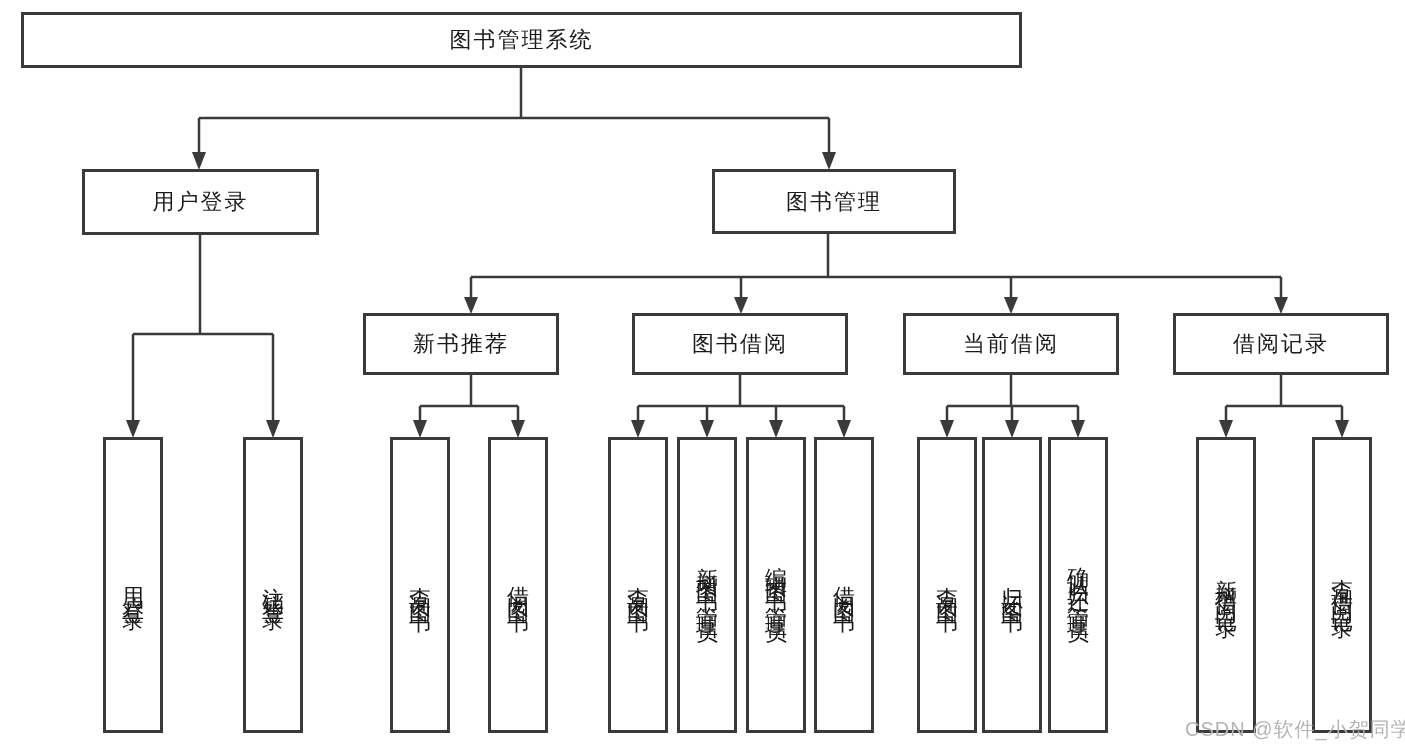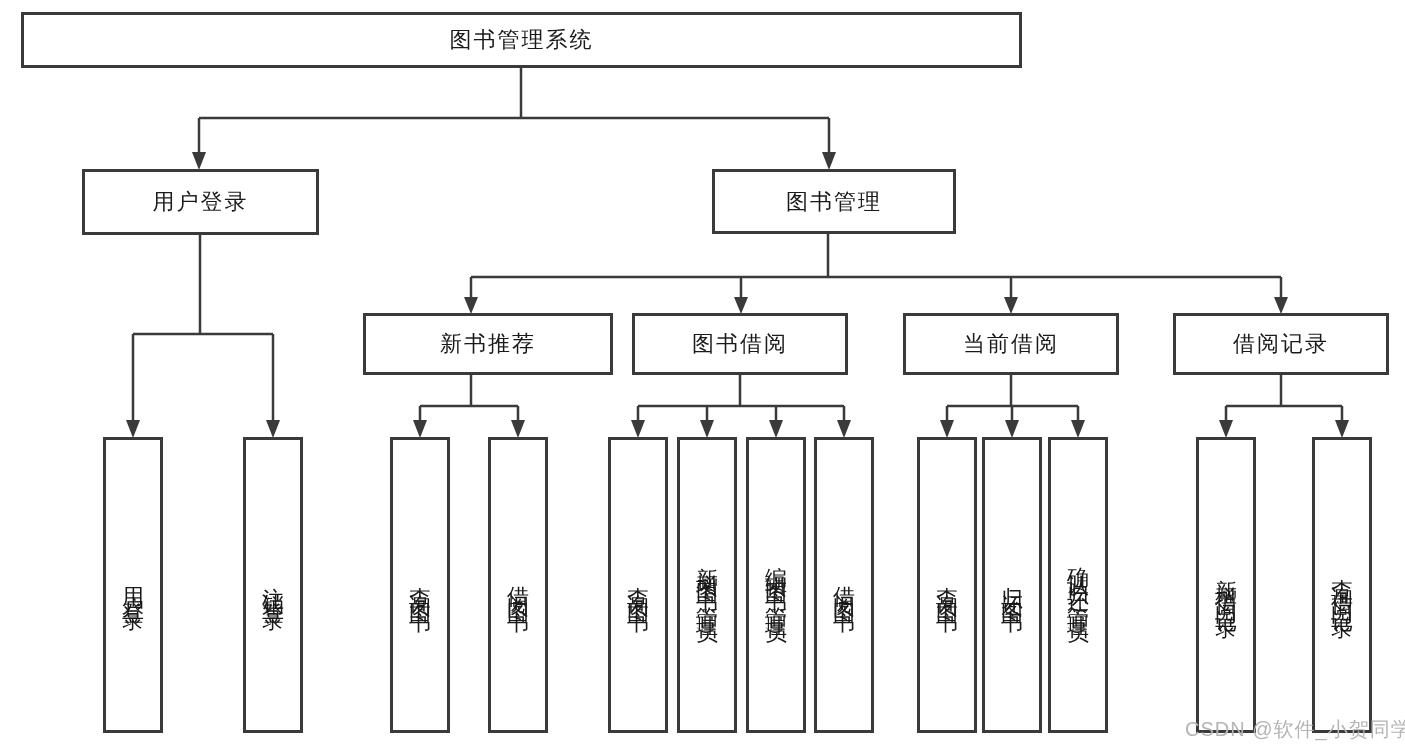--- a/index.html
+++ b/index.html
@@ -85,21 +85,21 @@
       <polygon points="1219,420 1233,420 1226,438"></polygon>
       <polygon points="1335,420 1349,420 1342,438"></polygon>
     </g>
   </svg>
 
   <div class="box h" style="left:21px;top:12px;width:1001px;height:56px">图书管理系统</div>
 
   <div class="box h" style="left:82px;top:169px;width:237px;height:66px">用户登录</div>
   <div class="box h" style="left:712px;top:169px;width:244px;height:65px">图书管理</div>
 
-  <div class="box h" style="left:363px;top:313px;width:250px;height:62px">新书推荐</div>
+  <div class="box h" style="left:363px;top:313px;width:196px;height:62px">新书推荐</div>
   <div class="box h" style="left:632px;top:313px;width:216px;height:62px">图书借阅</div>
   <div class="box h" style="left:903px;top:313px;width:216px;height:62px">当前借阅</div>
   <div class="box h" style="left:1173px;top:313px;width:216px;height:62px">借阅记录</div>
 
   <div class="box v" style="left:103px;top:437px;width:60px;height:296px">用户登录</div>
   <div class="box v" style="left:243px;top:437px;width:60px;height:296px">注销登录</div>
 
   <div class="box v" style="left:390px;top:437px;width:60px;height:296px">查询图书</div>
   <div class="box v" style="left:488px;top:437px;width:60px;height:296px">借阅图书</div>
 

